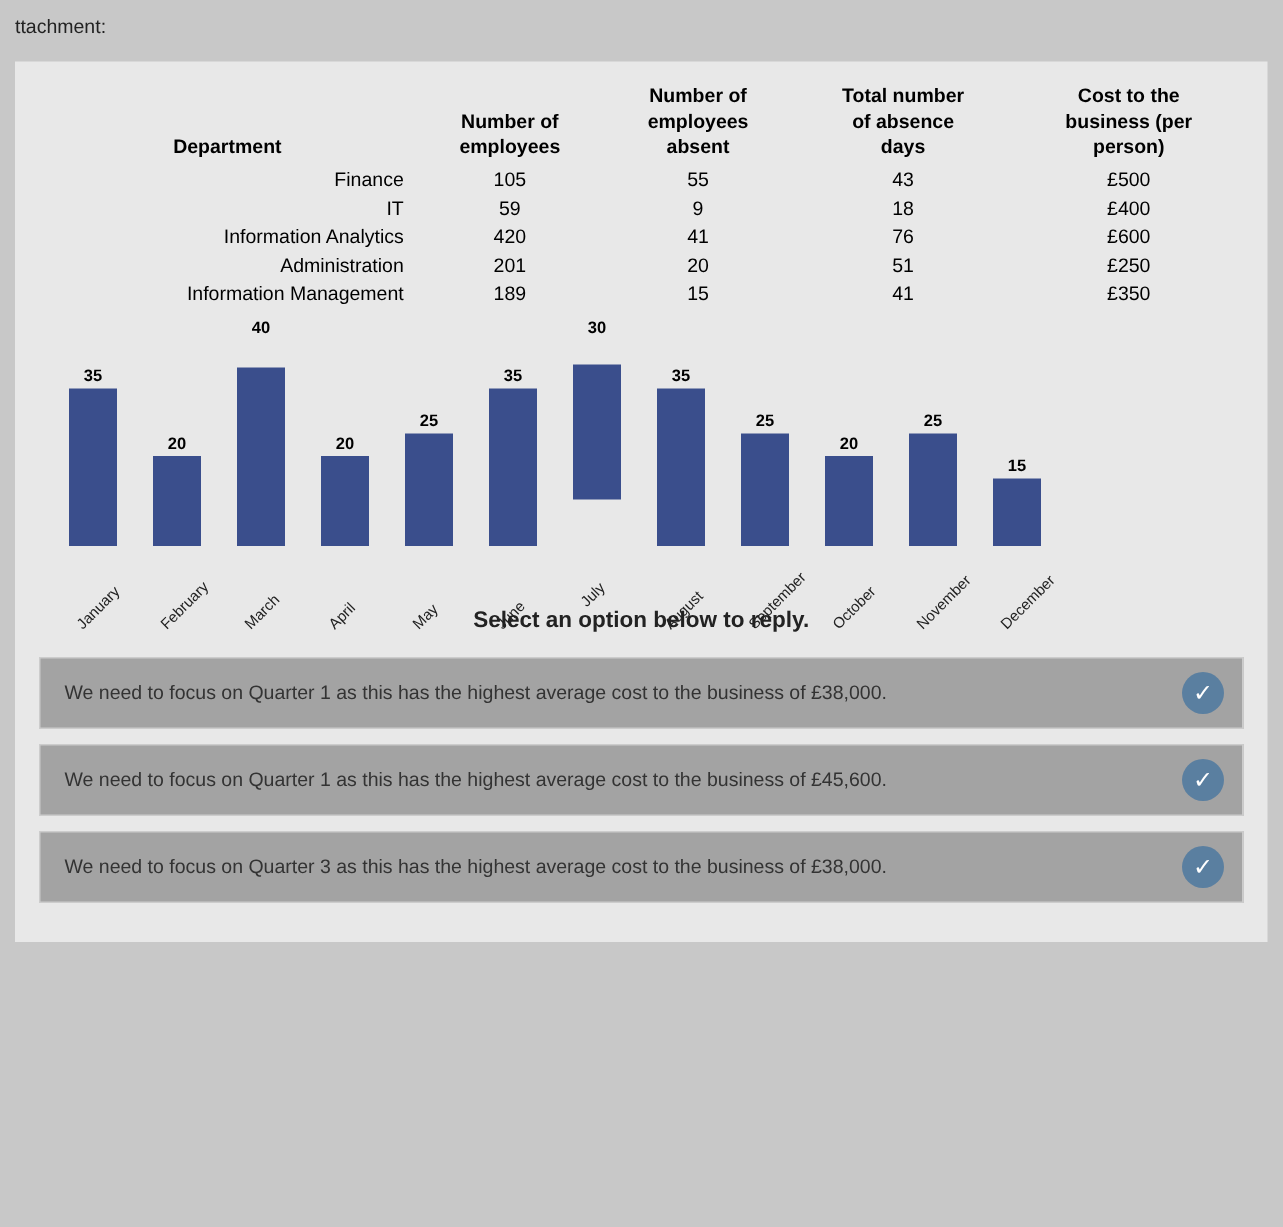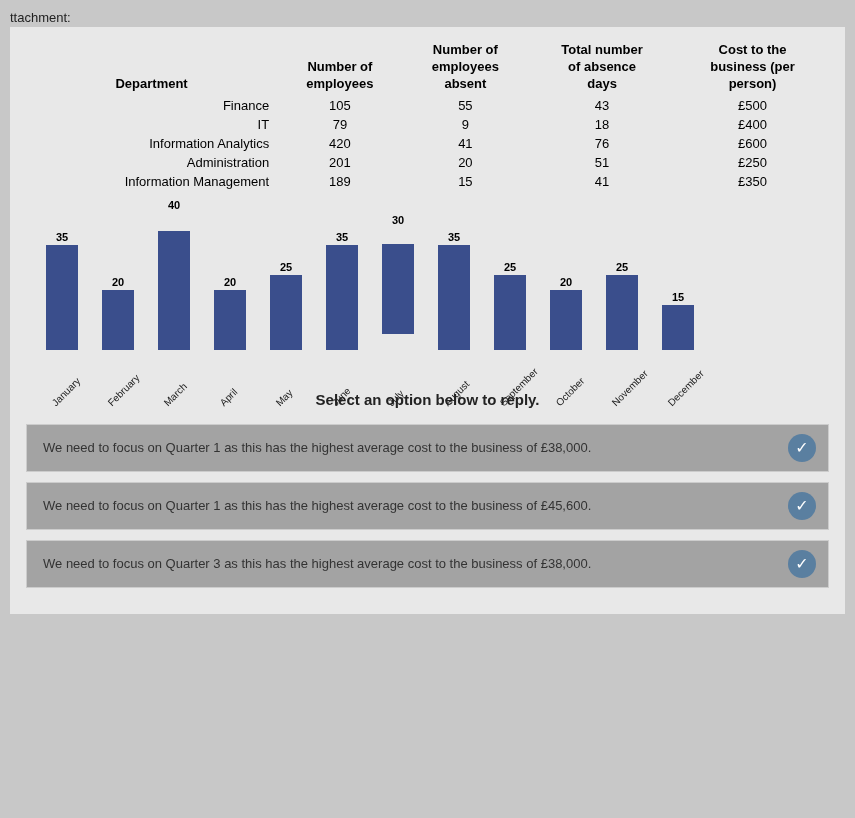--- a/index.html
+++ b/index.html
@@ -6,21 +6,21 @@
     body {
       font-family: Arial, sans-serif;
       background: #c8c8c8;
       width: 855px;
       min-height: 818px;
       padding: 10px;
       font-size: 13px;
     }
     .attachment-label {
       font-size: 13px;
-      margin-bottom: 2px;
+      margin-bottom: 16px;
       color: #222;
     }
     .content-area {
       background: #e8e8e8;
       padding: 12px 16px 16px 16px;
     }
     
     .data-table {
       width: 100%;
       border-collapse: collapse;
@@ -111,21 +111,21 @@
     <tbody id="table-body">
     <tr>
     <td class="dept-name">Finance</td>
     <td>105</td>
     <td>55</td>
     <td>43</td>
     <td>£500</td>
   </tr>
         <tr>
     <td class="dept-name">IT</td>
-    <td>79</td>
+    <td>59</td>
     <td>9</td>
     <td>18</td>
     <td>£400</td>
   </tr>
         <tr>
     <td class="dept-name">Information Analytics</td>
     <td>420</td>
     <td>41</td>
     <td>76</td>
     <td>£600</td>
@@ -173,21 +173,21 @@
           <div style="display: flex; flex-direction: column; align-items: center; justify-content: flex-end; width: 52px; height: 170px;">
     <div style="font-size:11px;font-weight:bold;margin-bottom:2px;">25</div>
     <div style="width:32px;height:75px;background:#3a4e8c;"></div>
     <div style="font-size:10px;color:#222;white-space:nowrap;transform:rotate(-45deg);transform-origin:top right;margin-top:8px;width:60px;">May</div>
   </div>
           <div style="display: flex; flex-direction: column; align-items: center; justify-content: flex-end; width: 52px; height: 170px;">
     <div style="font-size:11px;font-weight:bold;margin-bottom:2px;">35</div>
     <div style="width:32px;height:105px;background:#3a4e8c;"></div>
     <div style="font-size:10px;color:#222;white-space:nowrap;transform:rotate(-45deg);transform-origin:top right;margin-top:8px;width:60px;">June</div>
   </div>
-          <div style="display: flex; flex-direction: column; align-items: center; justify-content: flex-end; width: 52px; height: 170px; gap: 16px;">
+          <div style="display: flex; flex-direction: column; align-items: center; width: 52px; height: 170px; gap: 16px;">
     <div style="font-size:11px;font-weight:bold;margin-bottom:2px;">30</div>
     <div style="width:32px;height:90px;background:#3a4e8c;"></div>
     <div style="font-size:10px;color:#222;white-space:nowrap;transform:rotate(-45deg);transform-origin:top right;margin-top:8px;width:60px;">July</div>
   </div>
           <div style="display: flex; flex-direction: column; align-items: center; justify-content: flex-end; width: 52px; height: 170px;">
     <div style="font-size:11px;font-weight:bold;margin-bottom:2px;">35</div>
     <div style="width:32px;height:105px;background:#3a4e8c;"></div>
     <div style="font-size:10px;color:#222;white-space:nowrap;transform:rotate(-45deg);transform-origin:top right;margin-top:8px;width:60px;">August</div>
   </div>
           <div style="display: flex; flex-direction: column; align-items: center; justify-content: flex-end; width: 52px; height: 170px;">

